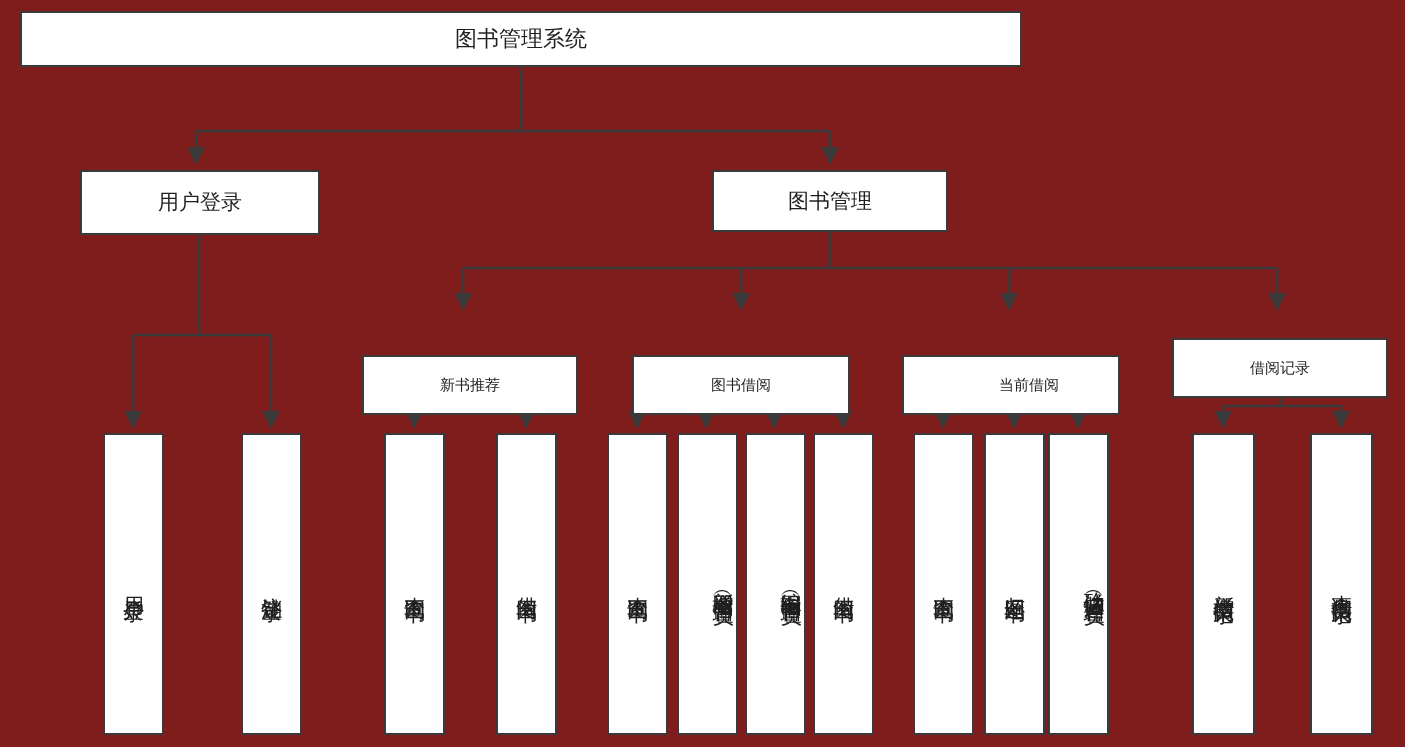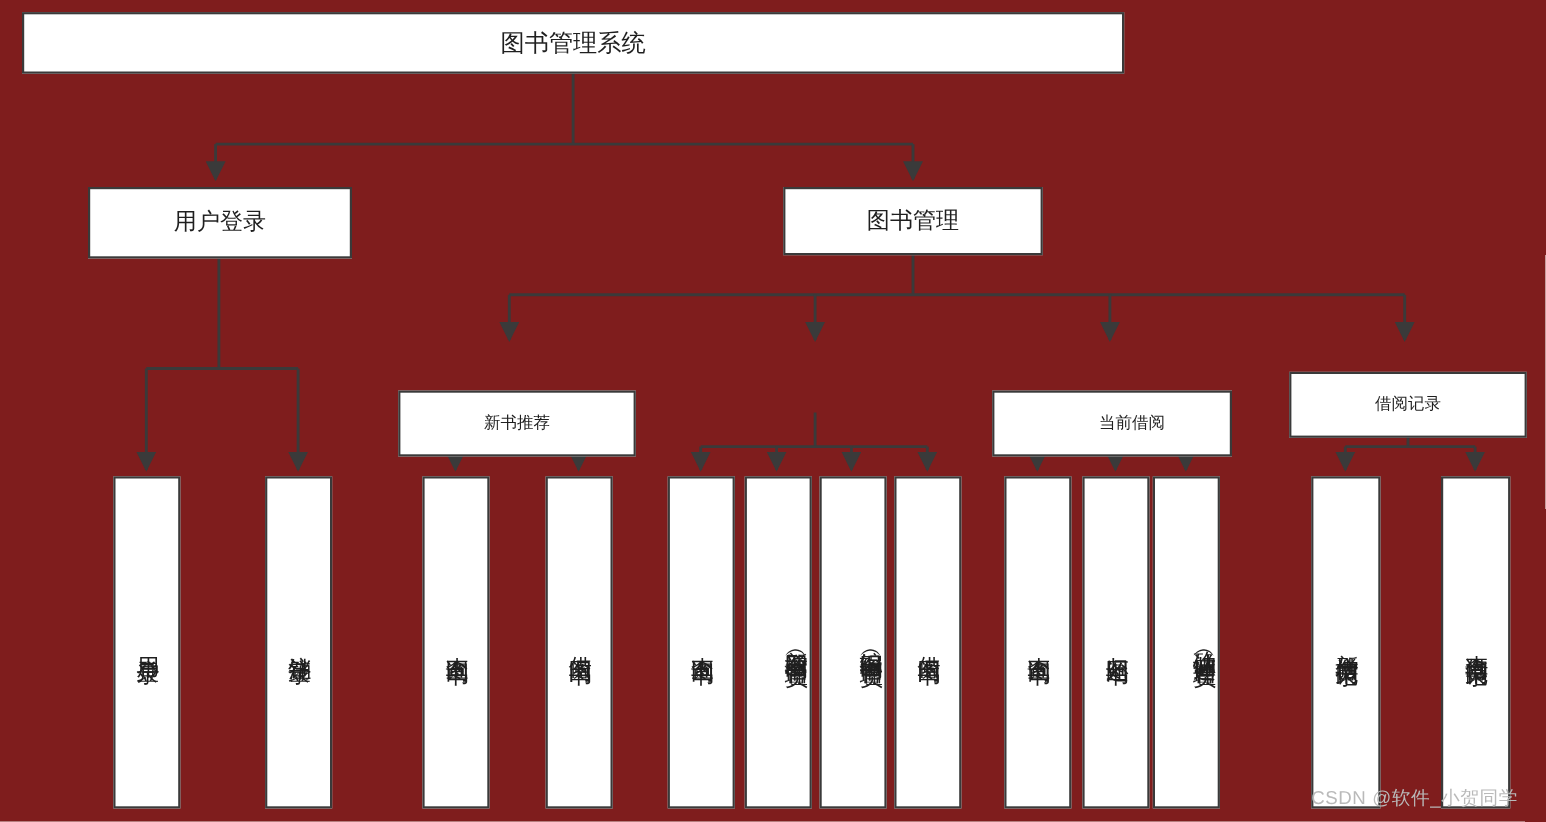--- a/index.html
+++ b/index.html
@@ -113,20 +113,21 @@
       <path d="M 1341 406 L 1341 427" marker-end="url(#arrow)"></path>
     </g>
   </svg>
 
   <div class="node root" style="left:20px;top:11px;width:1002px;height:56px;">图书管理系统</div>
 
   <div class="node lvl1" style="left:80px;top:170px;width:240px;height:65px;">用户登录</div>
   <div class="node lvl1" style="left:712px;top:170px;width:236px;height:62px;">图书管理</div>
 
   <div class="node lvl2" style="left:362px;top:315px;width:216px;height:60px;">新书推荐</div>
+  <div class="node lvl2" style="left:632px;top:315px;width:218px;height:60px;">图书借阅</div>
   <div class="node lvl2" style="left:902px;top:315px;width:218px;height:60px;padding-left:36px;">当前借阅</div>
   <div class="node lvl2" style="left:1172px;top:298px;width:216px;height:60px;">借阅记录</div>
 
   <div class="node leaf short" style="left:103px;top:433px;width:61px;height:302px;">用户登录</div>
   <div class="node leaf short" style="left:241px;top:433px;width:61px;height:302px;">注销登录</div>
 
   <div class="node leaf short" style="left:384px;top:433px;width:61px;height:302px;">查询图书</div>
   <div class="node leaf short" style="left:496px;top:433px;width:61px;height:302px;">借阅图书</div>
 
   <div class="node leaf short" style="left:607px;top:433px;width:61px;height:302px;">查询图书</div>
@@ -134,15 +135,14 @@
   <div class="node leaf" style="left:745px;top:433px;width:61px;height:302px;">编辑图书（管理员）</div>
   <div class="node leaf short" style="left:813px;top:433px;width:61px;height:302px;">借阅图书</div>
 
   <div class="node leaf short" style="left:913px;top:433px;width:61px;height:302px;">查询图书</div>
   <div class="node leaf short" style="left:984px;top:433px;width:61px;height:302px;">归还图书</div>
   <div class="node leaf" style="left:1048px;top:433px;width:61px;height:302px;">确认归还（管理员）</div>
 
   <div class="node leaf short" style="left:1192px;top:433px;width:63px;height:302px;">新增借阅记录</div>
   <div class="node leaf short" style="left:1310px;top:433px;width:63px;height:302px;">查询借阅记录</div>
 
-  <div class="watermark" style="left:1192px;top:714px;">CSDN @软件_小贺同学</div>
 
 </div>
 
 </body></html>

